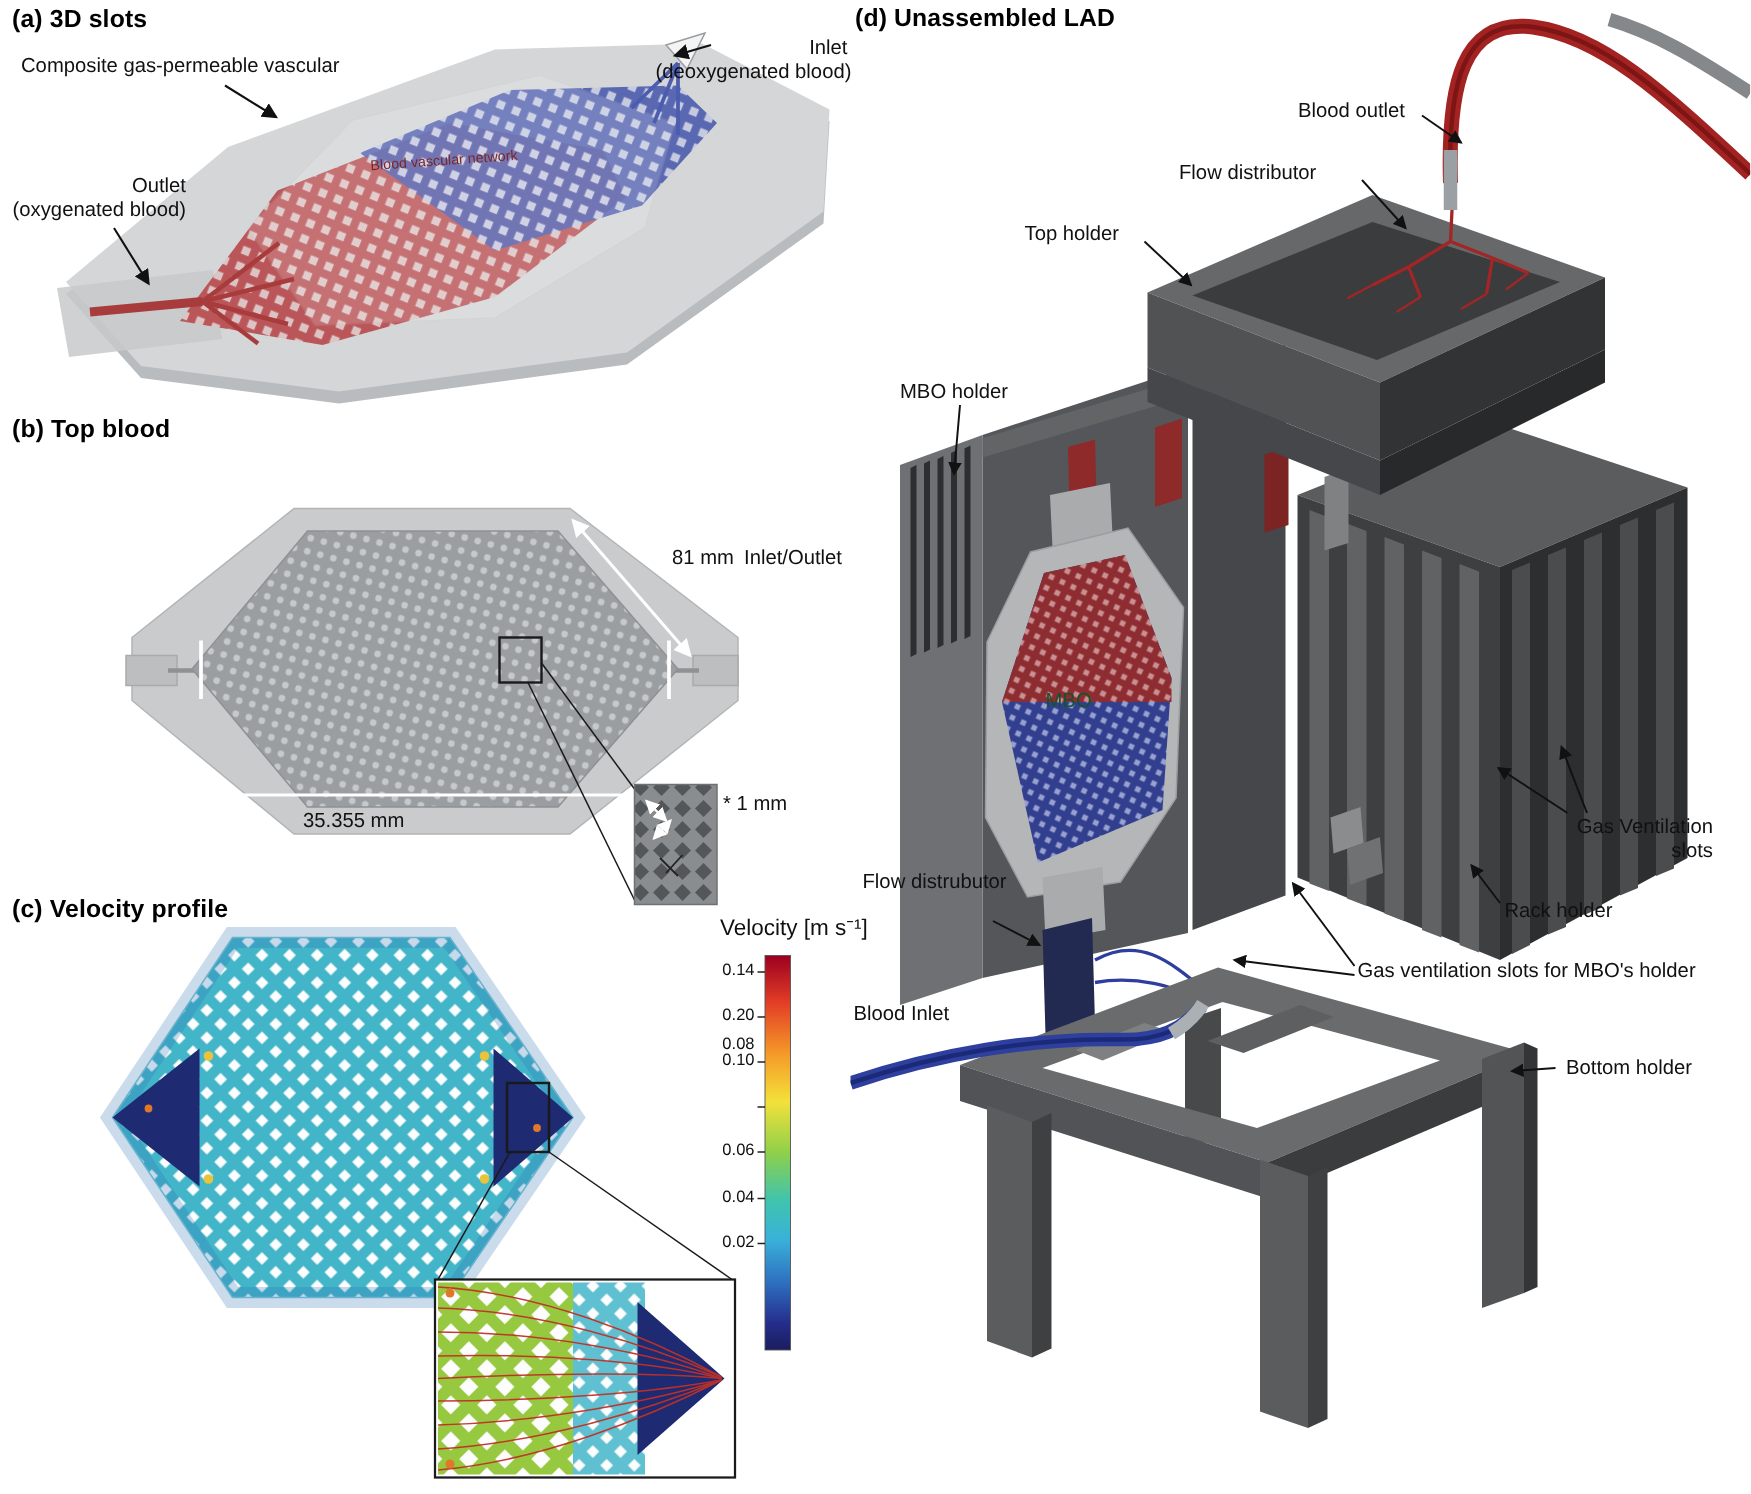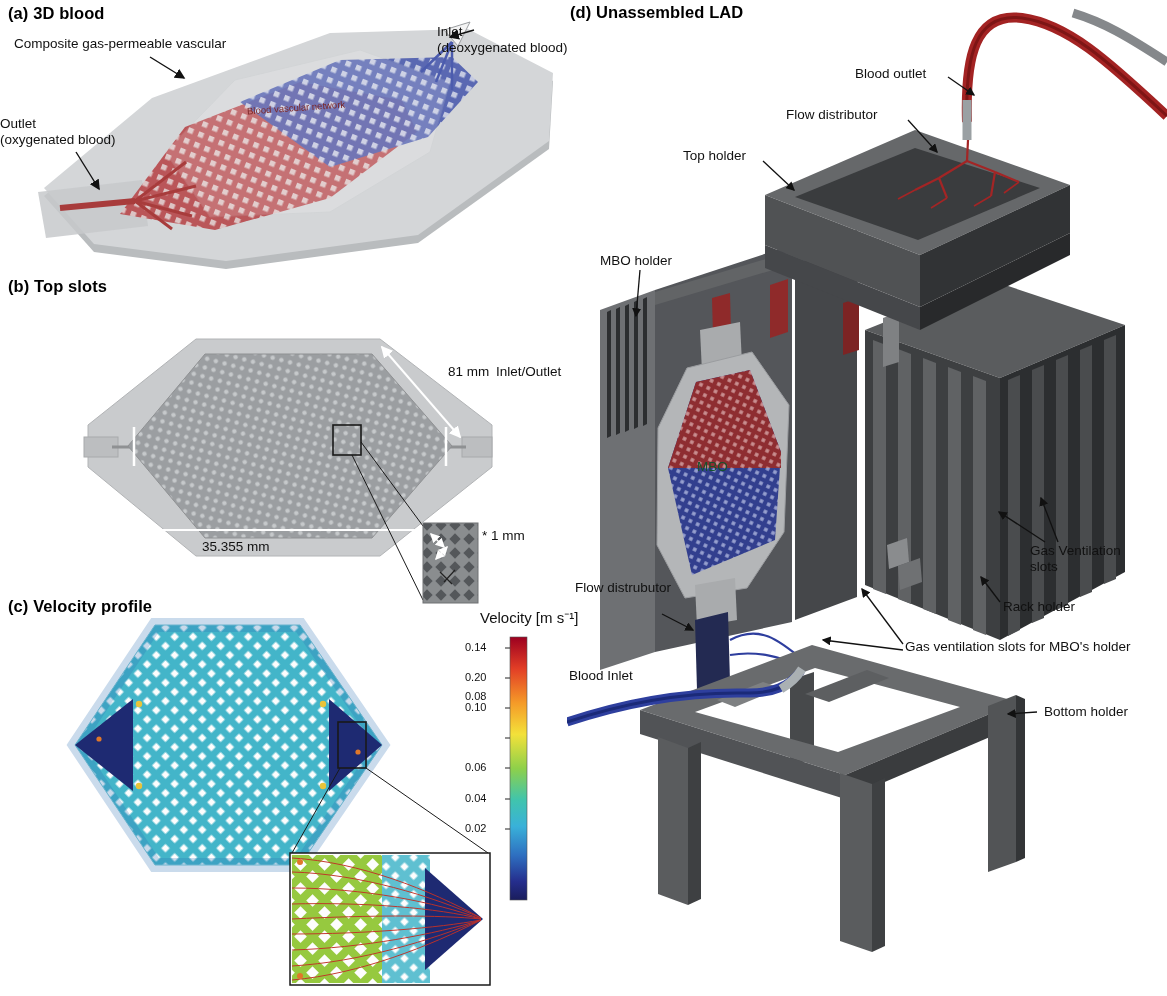--- a/index.html
+++ b/index.html
@@ -1,33 +1,33 @@
 <!DOCTYPE html>
 <html><head>
 <meta charset="utf-8">
 <style>
   *{margin:0;padding:0;box-sizing:border-box}
   html,body{background:#fff}
   .fig{position:relative;width:1167px;height:996px;background:#fff;font-family:"Liberation Sans",sans-serif;overflow:hidden}
   .abs{position:absolute}
   .ptitle{position:absolute;font-size:16.5px;font-weight:bold;color:#000;white-space:pre;letter-spacing:.1px}
   .lbl{position:absolute;font-size:13.5px;color:#111;line-height:1.15;white-space:pre}
-  .center{text-align:left}
-  .rightAlign{text-align:left}
-  .tick{position:absolute;font-size:11px;color:#111;width:38px;white-space:pre}
+  .center{text-align:right}
+  .rightAlign{text-align:center}
+  .tick{position:absolute;font-size:11px;color:#111;width:38px;text-align:right;white-space:pre}
   .cbtitle{position:absolute;font-size:15px;color:#111;white-space:pre}
   .net{font-size:9.5px;color:#7c2626;transform:rotate(-4deg)}
   .mbo-lbl{color:#14532d}
 </style>
 </head>
 <body>
 
 <div class="fig">
 
-  <h2 class="ptitle" style="left:8px;top:4px">(a) 3D blood</h2>
+  <h2 class="ptitle" style="left:8px;top:4px">(a) 3D slots</h2>
 
   <svg class="abs" style="left:0;top:0" width="567" height="280" viewBox="0 0 567 280">
     <defs>
       <pattern id="meshRed" width="11" height="11" patternUnits="userSpaceOnUse" patternTransform="rotate(22)">
         <rect width="11" height="11" fill="#b94f52"></rect>
         <rect x="3" y="3" width="5.5" height="5.5" fill="#ddc3c3"></rect>
       </pattern>
       <pattern id="meshBlue" width="11" height="11" patternUnits="userSpaceOnUse" patternTransform="rotate(22)">
         <rect width="11" height="11" fill="#4c5cae"></rect>
         <rect x="3" y="3" width="5.5" height="5.5" fill="#c3c9e2"></rect>
@@ -64,21 +64,21 @@
     </g>
   </svg>
 
   <div class="lbl" style="left:14px;top:36px">Composite gas-permeable vascular</div>
   <div class="lbl center" style="left:437px;top:24px;width:128px">Inlet
 (deoxygenated blood)</div>
   <div class="lbl center" style="left:0px;top:116px;width:124px">Outlet
 (oxygenated blood)</div>
   <div class="lbl net" style="left:247px;top:103px">Blood vascular network</div>
 
-  <h2 class="ptitle" style="left:8px;top:277px">(b) Top slots</h2>
+  <h2 class="ptitle" style="left:8px;top:277px">(b) Top blood</h2>
 
   <svg class="abs" style="left:0;top:280px" width="567" height="325" viewBox="0 0 567 325">
     <defs>
       <pattern id="dotsB" width="9" height="9" patternUnits="userSpaceOnUse" patternTransform="rotate(15)">
         <rect width="9" height="9" fill="#9b9ea1"></rect>
         <circle cx="4.5" cy="4.5" r="2.2" fill="#c6c9cb"></circle>
       </pattern>
       <pattern id="insetB" width="14" height="14" patternUnits="userSpaceOnUse">
         <rect width="14" height="14" fill="#8a8d8f"></rect>
         <rect x="3" y="3" width="8" height="8" fill="#54575a" transform="rotate(45 7 7)"></rect>

